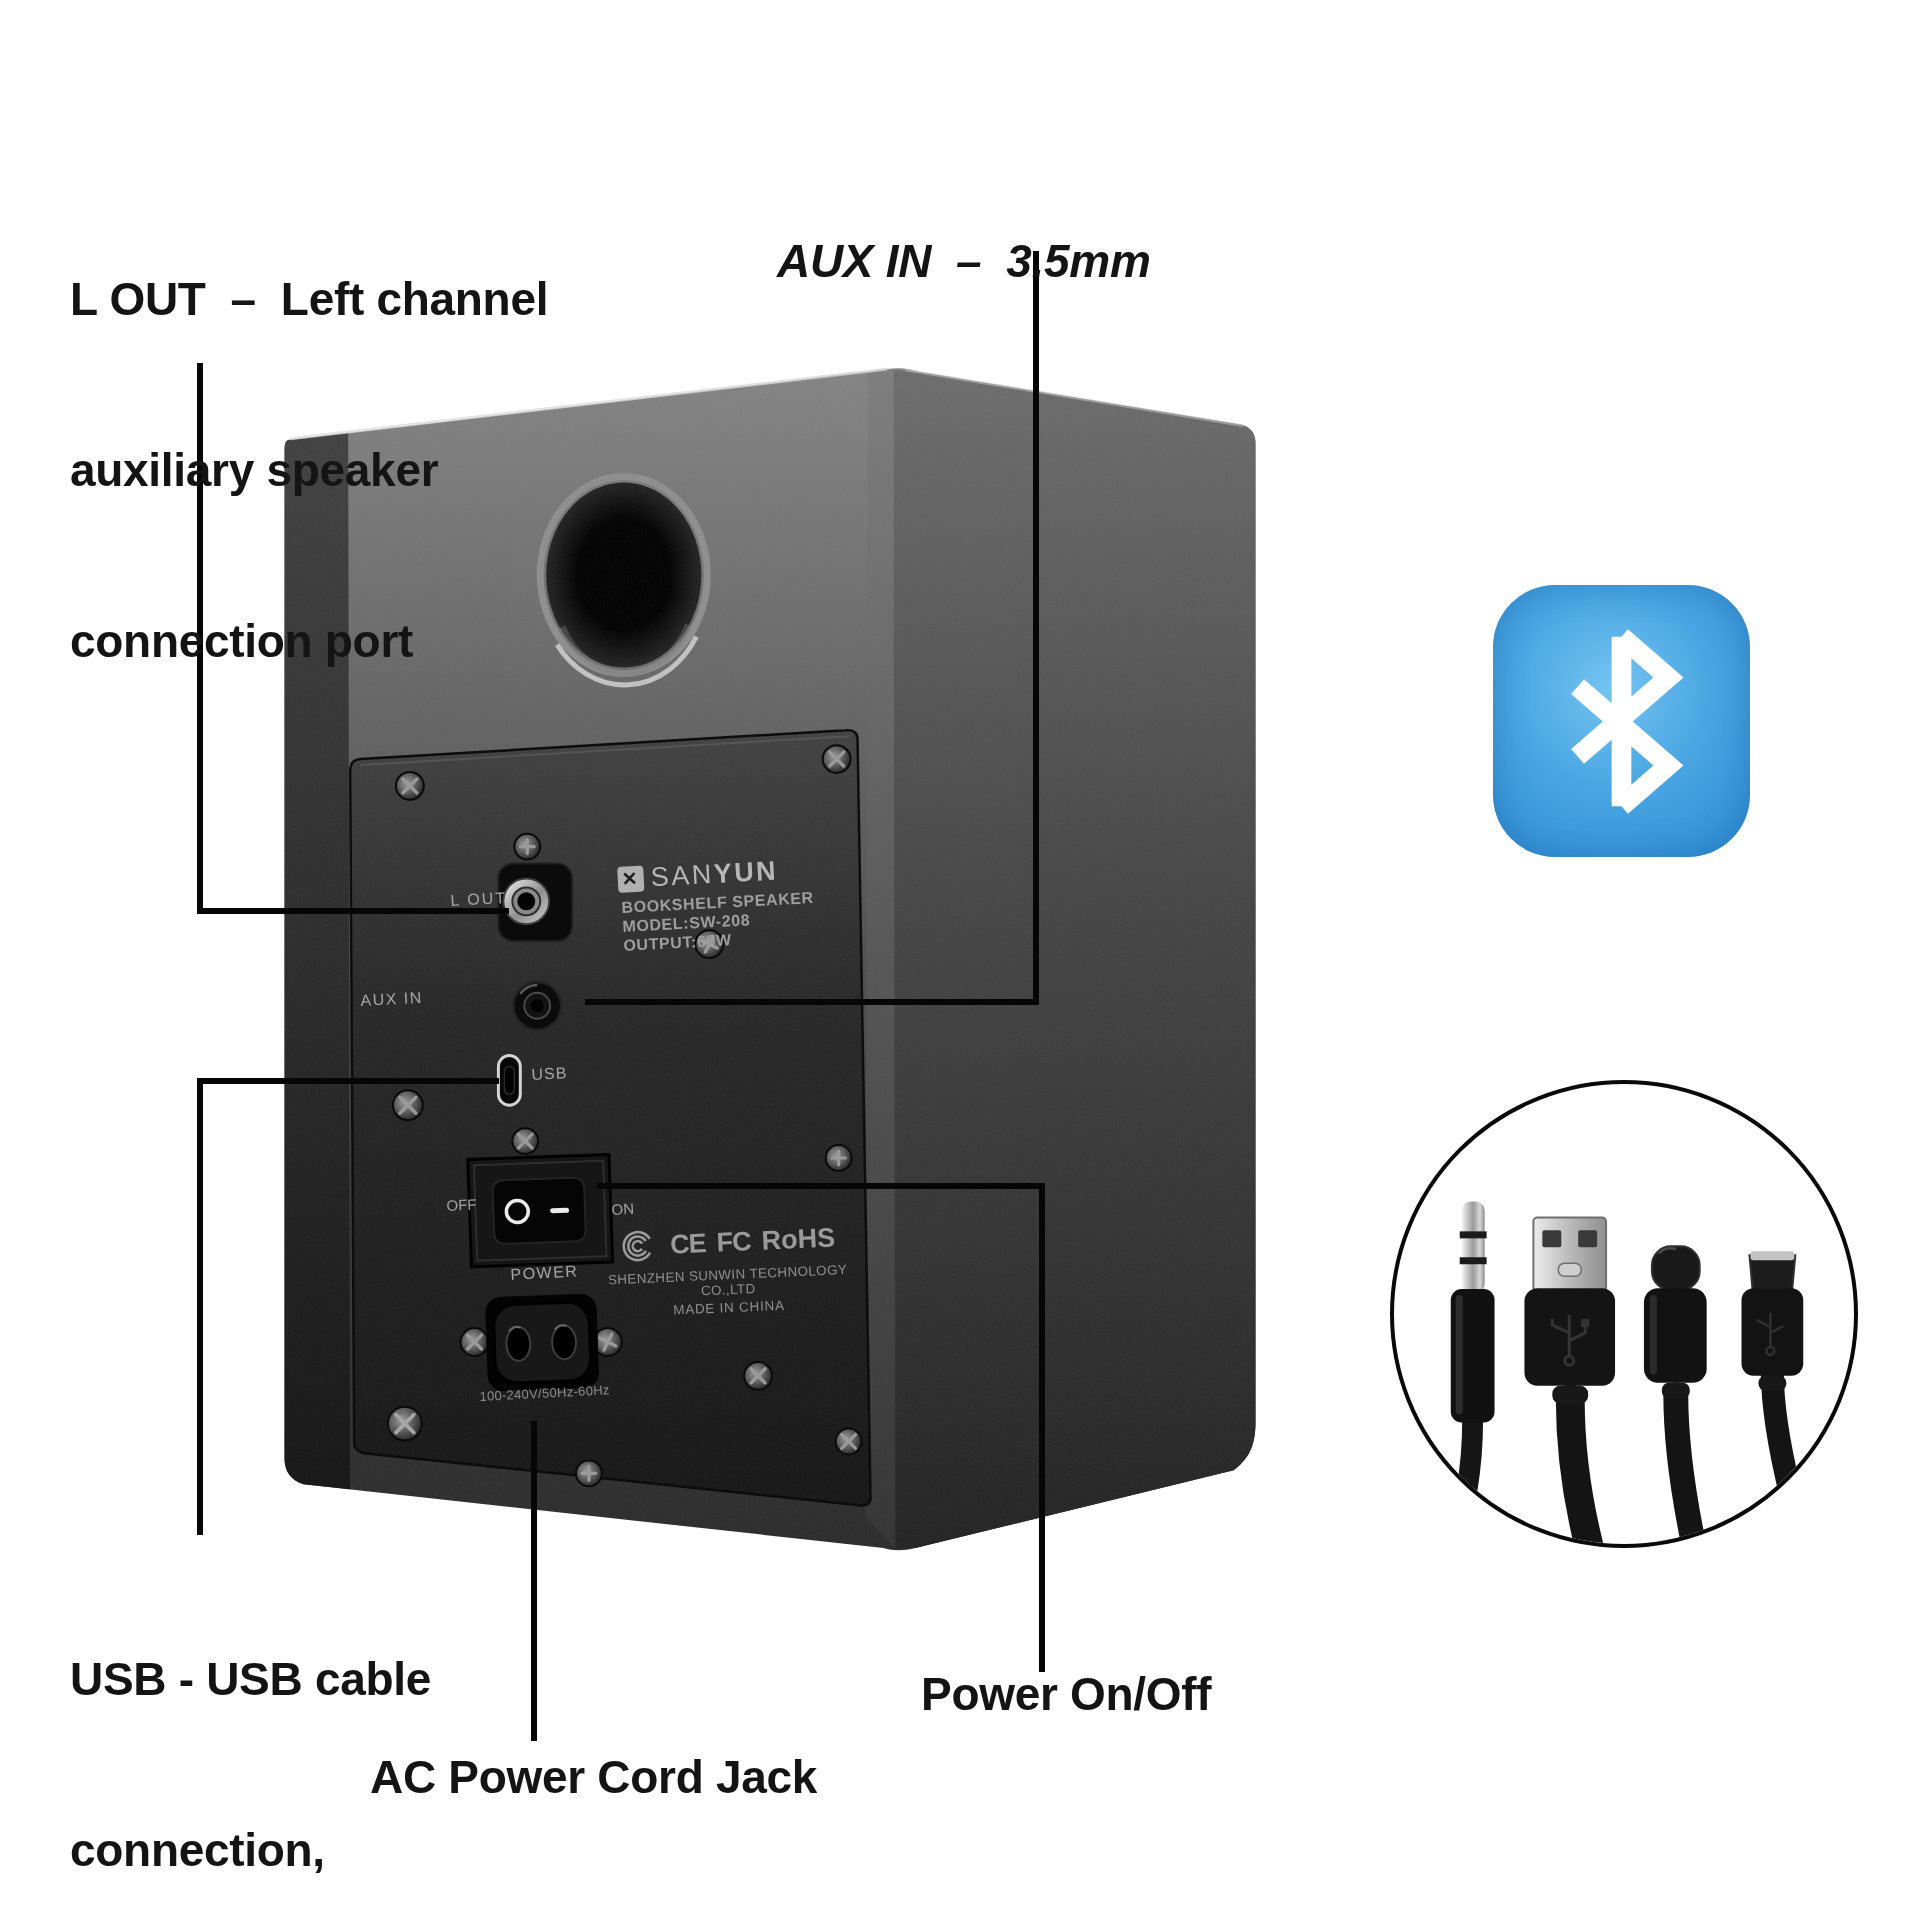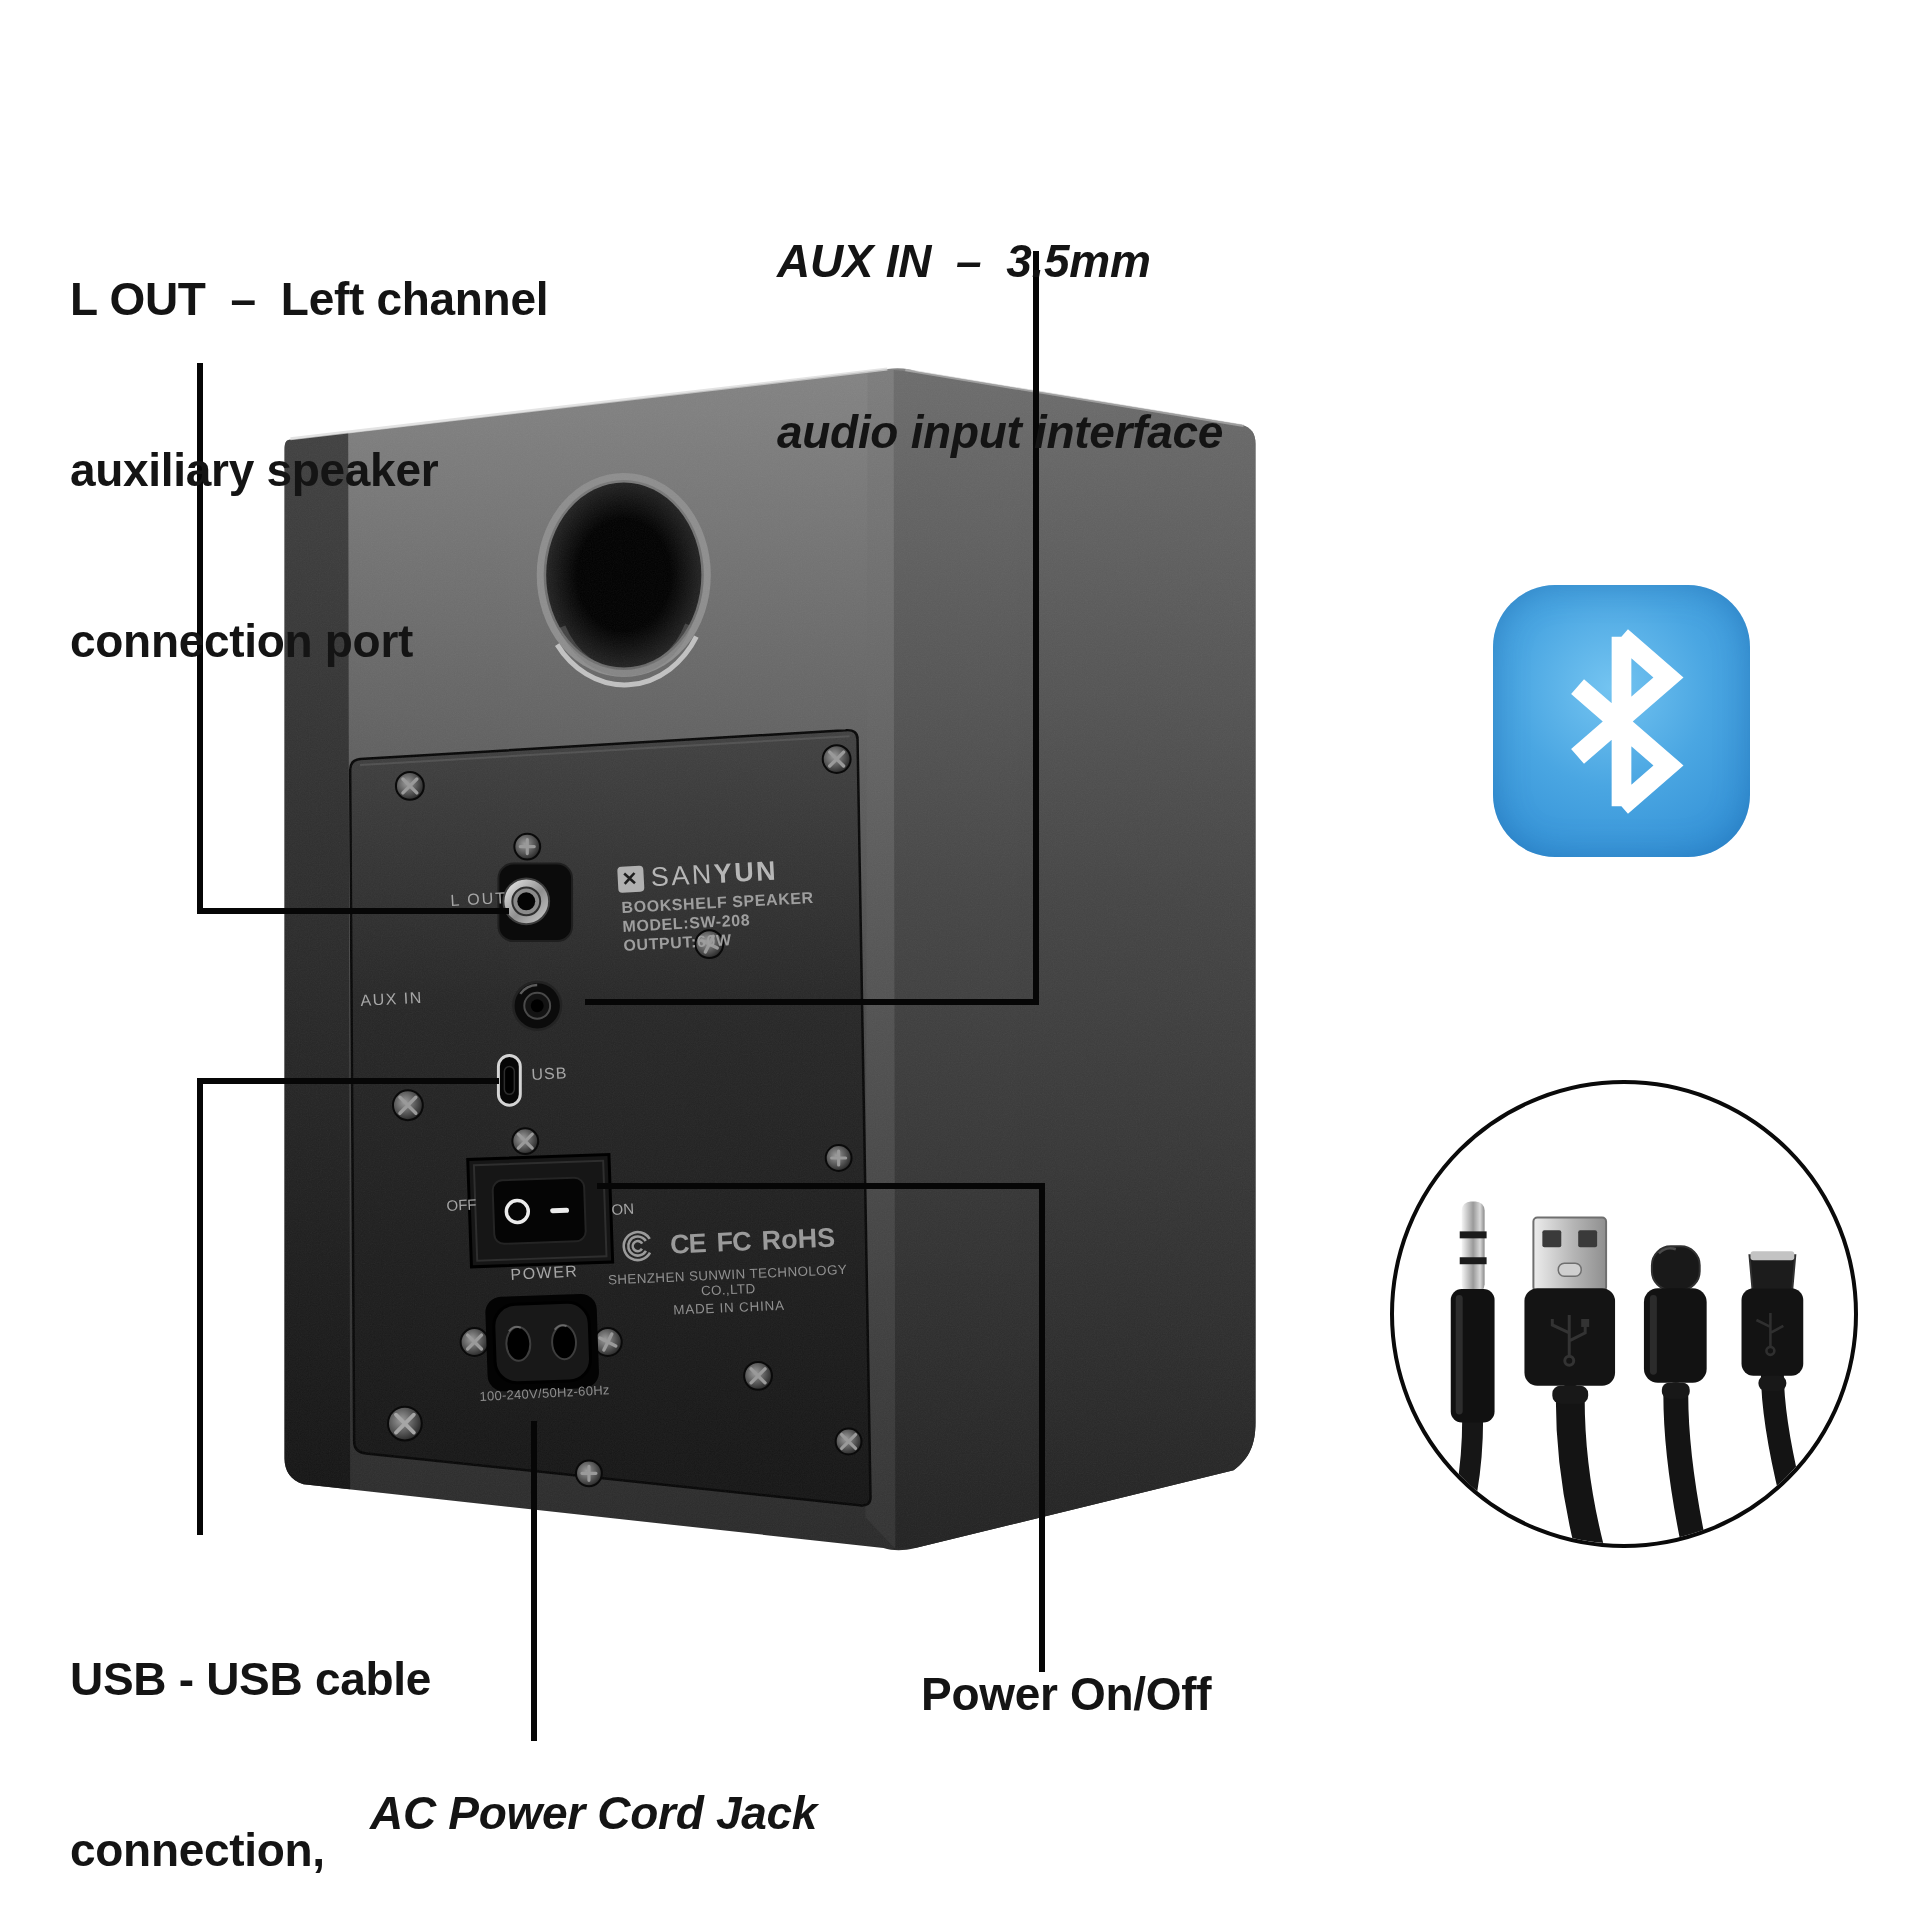--- a/index.html
+++ b/index.html
@@ -259,29 +259,28 @@
   <div class="cline" style="left:1039px;top:1183px;width:6px;height:489px;"></div>
   <div class="cline" style="left:531px;top:1421px;width:6px;height:320px;"></div>
 
   <div class="callout" style="left:70px;top:157px;">
     <div>L OUT  –  Left channel</div>
     <div>auxiliary speaker</div>
     <div>connection port</div>
   </div>
   <div class="callout" style="left:777px;top:119px;font-style:italic;">
     <div>AUX IN  –  3.5mm</div>
-    <div>audio input interface</div>
   </div>
   <div class="callout" style="left:70px;top:1537px;">
     <div>USB - USB cable</div>
     <div>connection,</div>
     
   </div>
   <div class="callout" style="left:921px;top:1666px;text-align:right;">Power On/Off</div>
-  <div class="callout" style="left:370px;top:1785px;font-style:italic;">AC Power Cord Jack</div>
+  <div class="callout" style="left:370px;top:1749px;">AC Power Cord Jack</div>
 
   <div class="bt">
     <svg width="197" height="209" viewBox="0 0 130 136">
       <path d="M65,12 L65,124 M65,12 L96,39 L36,91 M65,124 L96,97 L36,45" fill="none" stroke="#ffffff" stroke-width="13" stroke-linejoin="miter"></path>
     </svg>
   </div>
 
   <div class="cablecircle">
     <svg width="468" height="468" viewBox="0 0 470 470">
       <defs>

